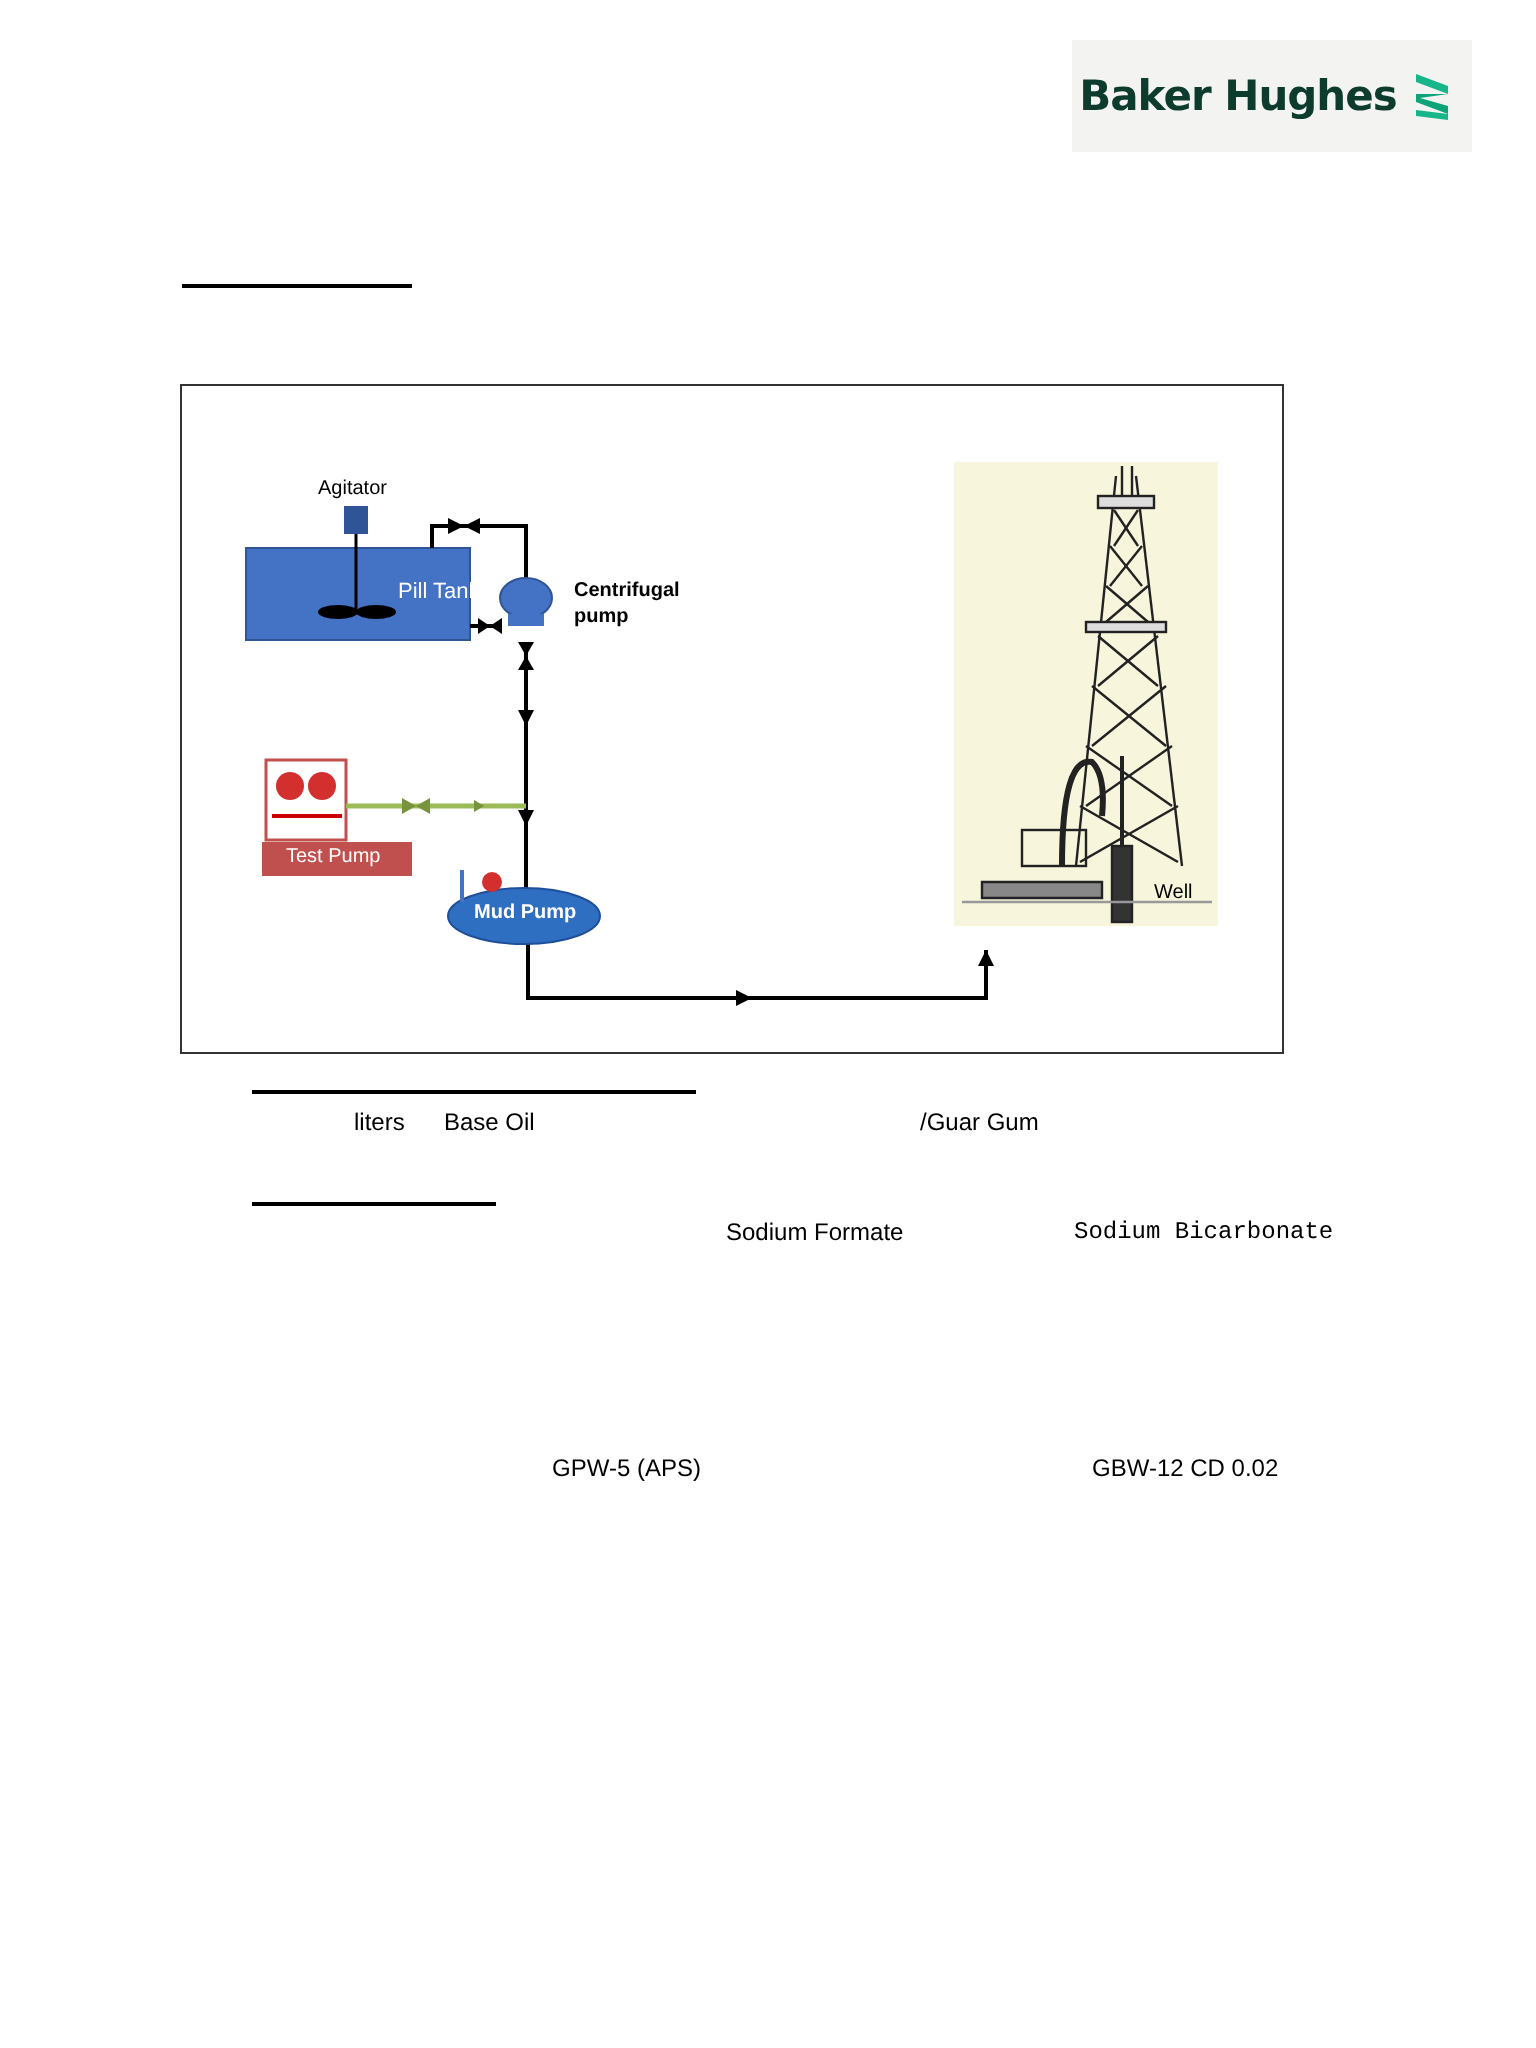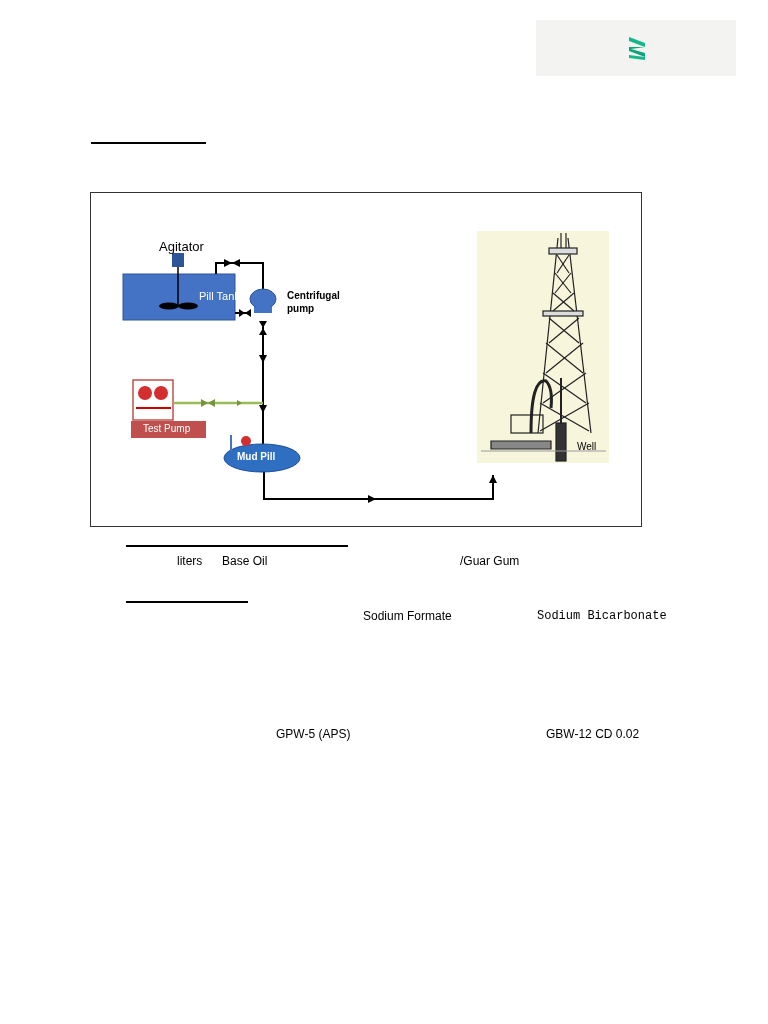--- a/index.html
+++ b/index.html
@@ -9,20 +9,21 @@
     .logo-text { font-family: "DejaVu Sans", sans-serif; font-weight: bold; font-size: 21px; color: #0d3b2e; letter-spacing: -0.5px; }
     .logo-mark { margin-left: 6px; width: 28px; height: 28px; }
     .rule { position: absolute; background: #000; height: 2px; }
     .figure { left: 90px; top: 192px; width: 550px; height: 333px; border: 1px solid #333; background: #fff; }
     .txt { position: absolute; font-size: 12px; white-space: nowrap; }
   </style>
 </head>
 <body>
 
 <div class="abs logo-box">
+  <span class="logo-text">Baker Hughes</span>
   <svg class="logo-mark" viewBox="0 0 28 28">
     <path d="M4 3 L20 9 L20 13 L4 7 Z" fill="#16b58a"></path>
     <path d="M20 13 L6 15 L20 19 L20 23 L4 17 L4 13 Z" fill="#0fa37a"></path>
     <path d="M4 21 L20 23 L20 26 L4 24 Z" fill="#16b58a"></path>
   </svg>
 </div>
 
 <div class="rule" style="left:91px; top:142px; width:115px;"></div>
 
 <div class="abs figure">
@@ -99,28 +100,28 @@
 
     <line x1="82" y1="210" x2="172" y2="210" stroke="#9bbb59" stroke-width="2.5"></line>
     <polygon points="110,206 117,210 110,214" fill="#77933c"></polygon>
       <polygon points="124,206 117,210 124,214" fill="#77933c"></polygon>
     <polygon points="146,207 151,210 146,213" fill="#77933c"></polygon>
 
     <ellipse cx="171" cy="265" rx="38" ry="14" fill="#2e6fc2" stroke="#1f4e9a"></ellipse>
     <circle cx="155" cy="248" r="5" fill="#d32f2f"></circle>
     <line x1="140" y1="242" x2="140" y2="258" stroke="#4472c4" stroke-width="2"></line>
   </svg>
-  <span class="txt" style="left:68px; top:46px; font-size:13px;text-align:right;">Agitator</span>
+  <span class="txt" style="left:68px; top:46px; font-size:10px;text-align:right;">Agitator</span>
   <span class="txt" style="left:108px; top:97px; font-size:11px; color:#fff;">Pill Tank</span>
   <span class="txt" style="left:196px; top:96px; font-size:10px; line-height:13px;font-weight:bold;">
     <span>Centrifugal</span><br>
     <span>pump</span>
   </span>
   <span class="txt" style="left:52px; top:230px; font-size:10px; color:#fff;">Test Pump</span>
-  <span class="txt" style="left:146px; top:258px; font-size:10px; color:#fff; font-weight:bold;">Mud Pill</span>
+  <span class="txt" style="left:146px; top:258px; font-size:10px; color:#fff; font-weight:bold;">Mud Pump</span>
   <span class="txt" style="left:486px; top:248px; font-size:10px;">Well</span>
 </div>
 
 <div class="rule" style="left:126px; top:545px; width:222px;"></div>
 <span class="txt" style="left:177px; top:554px;">liters</span>
 <span class="txt" style="left:222px; top:554px;">Base Oil</span>
 <span class="txt" style="left:460px; top:554px;">/Guar Gum</span>
 
 <div class="rule" style="left:126px; top:601px; width:122px; height:1.5px;"></div>
 <span class="txt" style="left:363px; top:609px;">Sodium Formate</span>

